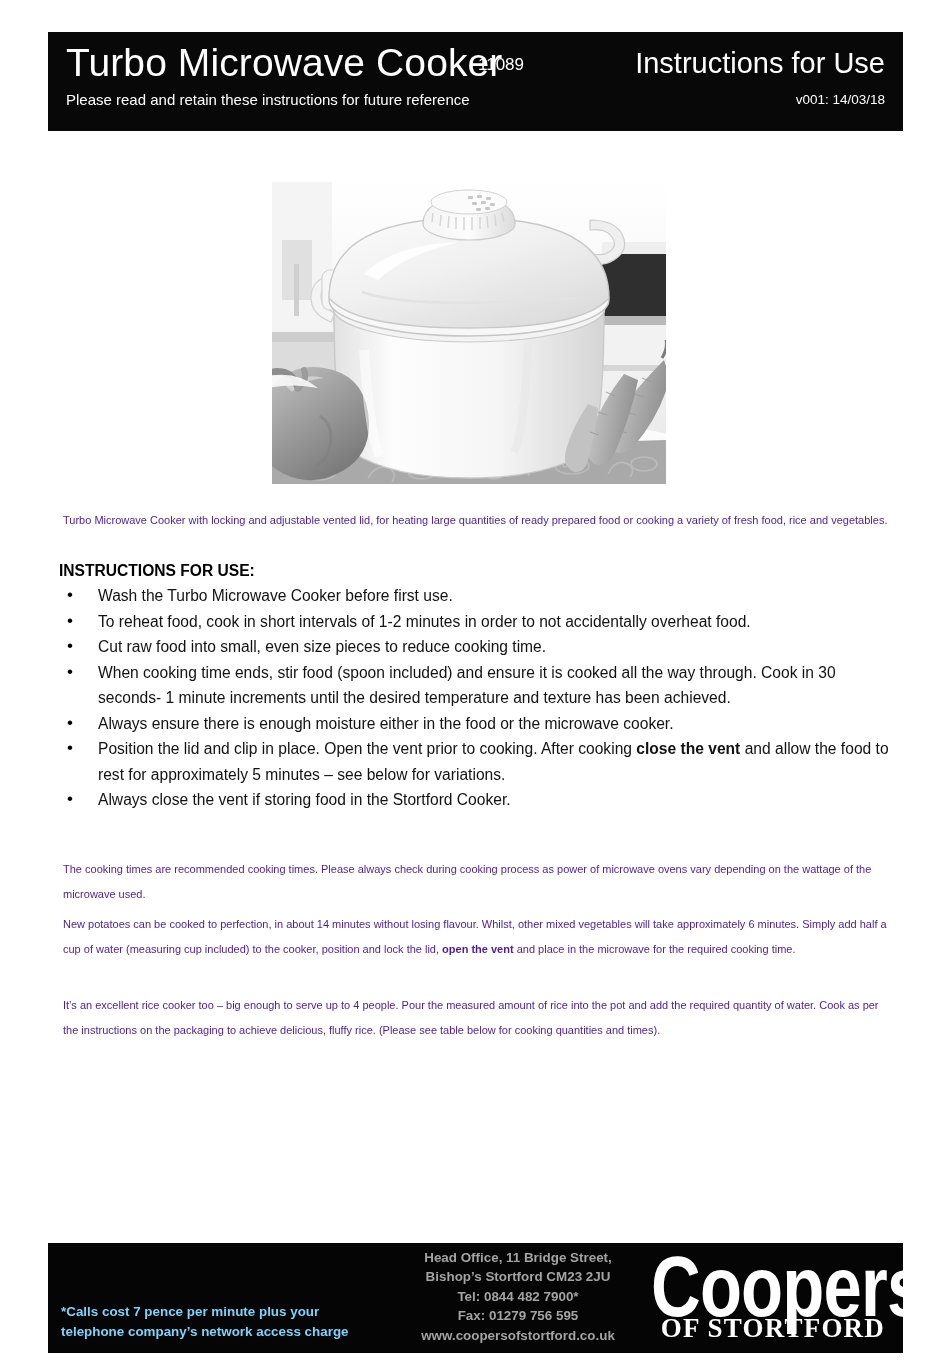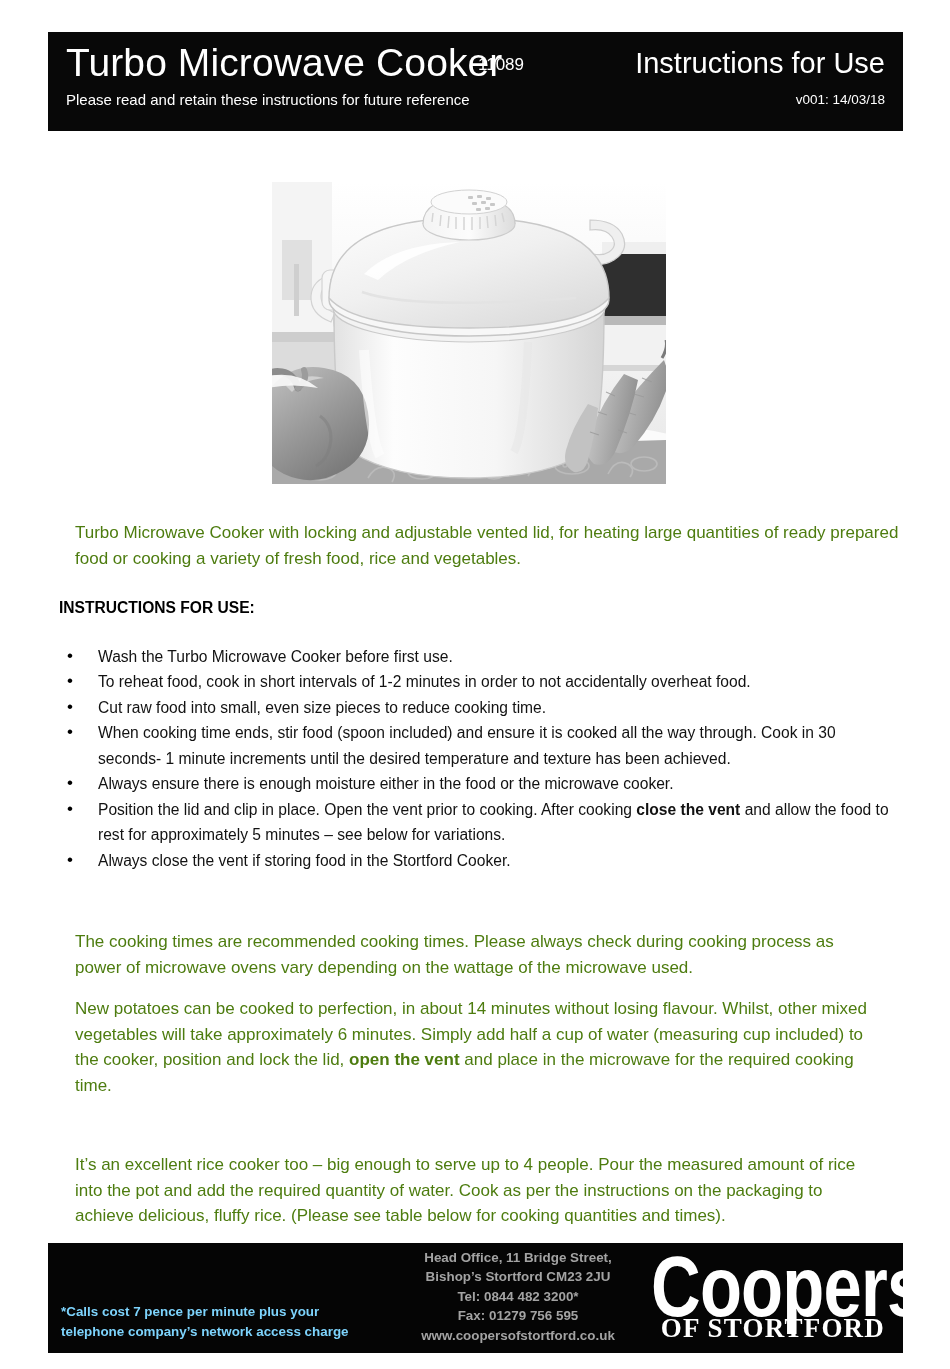--- a/index.html
+++ b/index.html
@@ -116,39 +116,38 @@
 
   
   .content {
     position: absolute;
     left: 59px;
     top: 504px;
     width: 840px;
   }
 
   .para {
-    font-size: 17px;
+    font-size: 11px;
     line-height: 25.5px;
-    color: #4d7c0f;
-    margin: 16px;
+    color: #4c1d95;
+    margin: 4px;
   }
 
   .intro-para { width: 836px; }
 
   .section-heading {
     font-size: 15.6px;
     line-height: 25.5px;
     font-weight: 700;
     margin-top: 24px;
     color: #000;
   }
 
   ul.bullets {
     list-style: none;
-    margin-top: 23px;
     padding: 0;
   }
 
   ul.bullets > li {
     position: relative;
     padding-left: 39px;
     font-size: 15.6px;
     line-height: 25.5px;
     color: #121212;
   }
@@ -432,21 +431,21 @@
   <div class="footer-band">
 
     <div class="footer-calls">
       <div>*Calls cost 7 pence per minute plus your</div>
       <div>telephone company’s  network access charge</div>
     </div>
 
     <div class="footer-address">
       <div class="addr-line">Head Office, 11 Bridge Street,</div>
       <div class="addr-line">Bishop’s Stortford  CM23 2JU</div>
-      <div class="addr-line">Tel: 0844 482 3200*</div>
+      <div class="addr-line">Tel: 0844 482 7900*</div>
       <div class="addr-line">Fax: 01279 756 595</div>
       <div class="addr-line">www.coopersofstortford.co.uk</div>
     </div>
 
     <div class="footer-logo">
       <div class="logo-word">Coopers</div>
       <div class="logo-sub">OF STORTFORD</div>
     </div>
 
   </div>

